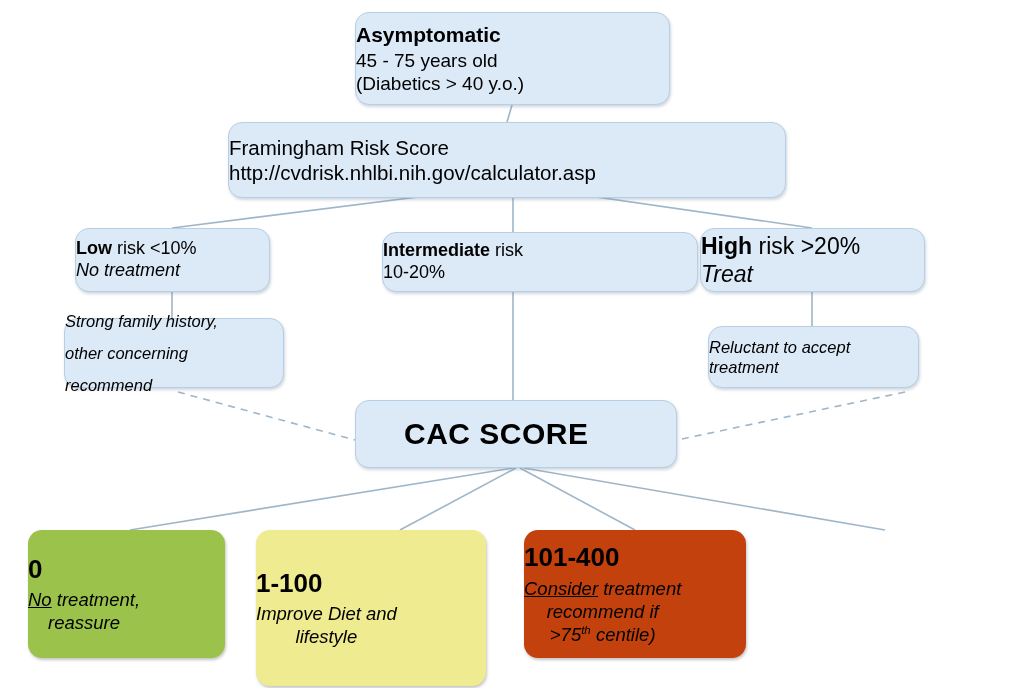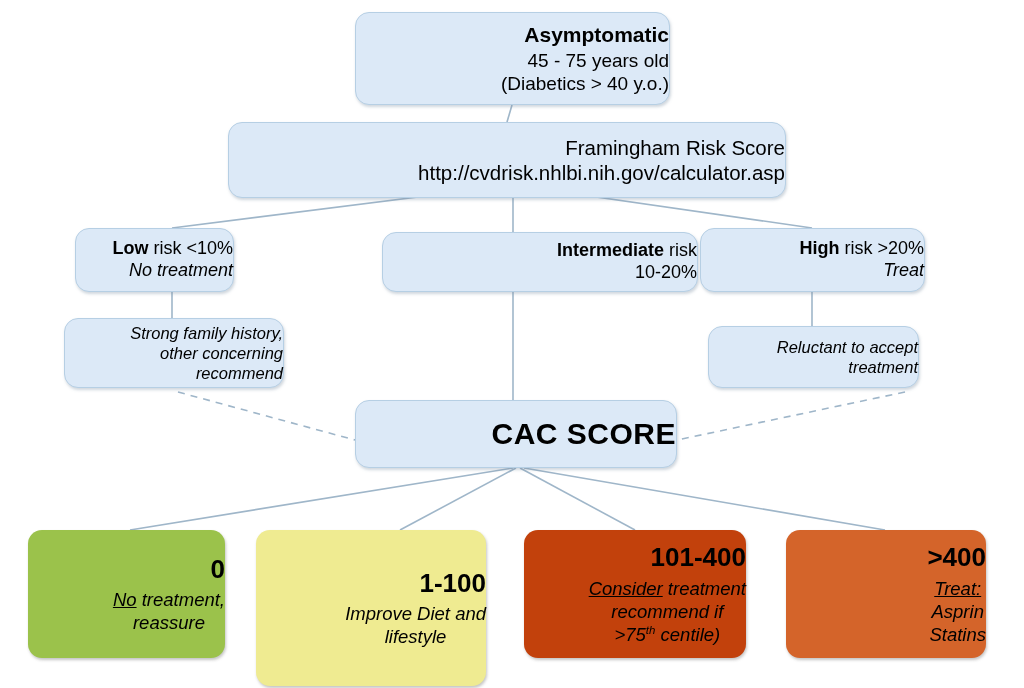--- a/index.html
+++ b/index.html
@@ -23,21 +23,21 @@
     top: 0;
     width: 1024px;
     height: 688px;
     pointer-events: none;
   }
   .node {
     position: absolute;
     box-sizing: border-box;
     display: flex;
     flex-direction: column;
-    align-items: flex-end;
+    align-items: flex-start;
     justify-content: center;
     text-align: center;
     line-height: 1.22;
     color: #000000;
     z-index: 2;
   }
   .node.blue {
     background: #dce9f7;
     border: 1.4px solid #b6cfe4;
     border-radius: 14px;
@@ -52,28 +52,28 @@
   .bold   { font-weight: bold; }
   .ital   { font-style: italic; }
   .under  { text-decoration: underline; }
 
   
   #n-asymptomatic { left: 355px; top: 12px;  width: 315px; height: 93px; font-size: 19px; }
   #n-asymptomatic .t1 { font-size: 21px; font-weight: bold; margin-bottom: 1px; }
 
   #n-framingham   { left: 228px; top: 122px; width: 558px; height: 76px; font-size: 20.5px; }
 
-  #n-low          { left: 75px;  top: 228px; width: 159px; height: 64px; font-size: 18px; }
+  #n-low          { left: 75px;  top: 228px; width: 195px; height: 64px; font-size: 18px; }
   #n-intermediate { left: 382px; top: 232px; width: 316px; height: 60px; font-size: 18px; }
-  #n-high         { left: 700px; top: 228px; width: 225px; height: 64px; font-size: 18px; }
+  #n-high         { left: 700px; top: 228px; width: 225px; height: 64px; font-size: 23px; }
 
-  #n-strongfam    { left: 64px;  top: 318px; width: 220px; height: 70px; font-size: 16.5px; }
+  #n-strongfam    { left: 64px;  top: 318px; width: 220px; height: 70px; font-size: 16.5px; gap: 12px; }
   #n-reluctant    { left: 708px; top: 326px; width: 211px; height: 62px; font-size: 16.5px; }
 
-  #n-cac          { left: 355px; top: 400px; width: 322px; height: 68px; font-size: 30px; font-weight: bold; letter-spacing: 0.5px; }
+  #n-cac          { left: 355px; top: 400px; width: 322px; height: 68px; font-size: 30px; font-weight: bold; letter-spacing: 0.5px; padding-left: 48px; }
 
   #n-r0    { left: 28px;  top: 530px; width: 197px; height: 128px; background: #9bc24b; font-size: 18.5px; }
   #n-r1    { left: 256px; top: 530px; width: 230px; height: 156px; background: #efeb91; font-size: 18.5px; }
   #n-r2    { left: 524px; top: 530px; width: 222px; height: 128px; background: #c2410c; font-size: 18.5px; }
   #n-r3    { left: 786px; top: 530px; width: 200px; height: 128px; background: #d4642a; font-size: 18.5px; }
   .node.result .head { font-size: 26px; font-weight: bold; margin-bottom: 3px; }
   .node.result .body { font-style: italic; line-height: 1.25; }
   sup { font-size: 0.62em; vertical-align: super; line-height: 0; }
 </style>
 </head>
@@ -167,22 +167,14 @@
 
   <div class="node result" id="n-r2">
     <span class="head">101-400</span>
     <span class="body">
       <span class="ln"><span class="under">Consider</span><span> treatment</span></span>
       <span class="ln">recommend if</span>
       <span class="ln"><span>&gt;75</span><sup>th</sup><span> centile)</span></span>
     </span>
   </div>
 
-  <div class="node result" id="n-r3">
-    <span class="head">&gt;400</span>
-    <span class="body">
-      <span class="ln under">Treat:</span>
-      <span class="ln">Asprin</span>
-      <span class="ln">Statins</span>
-    </span>
-  </div>
 
 </div>
 
 </body></html>

